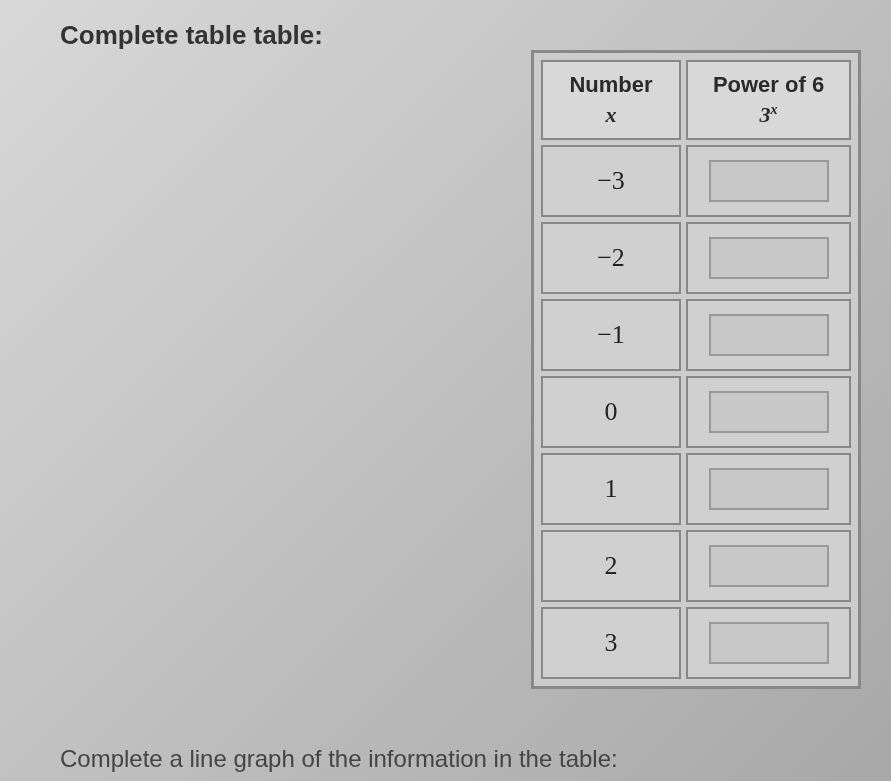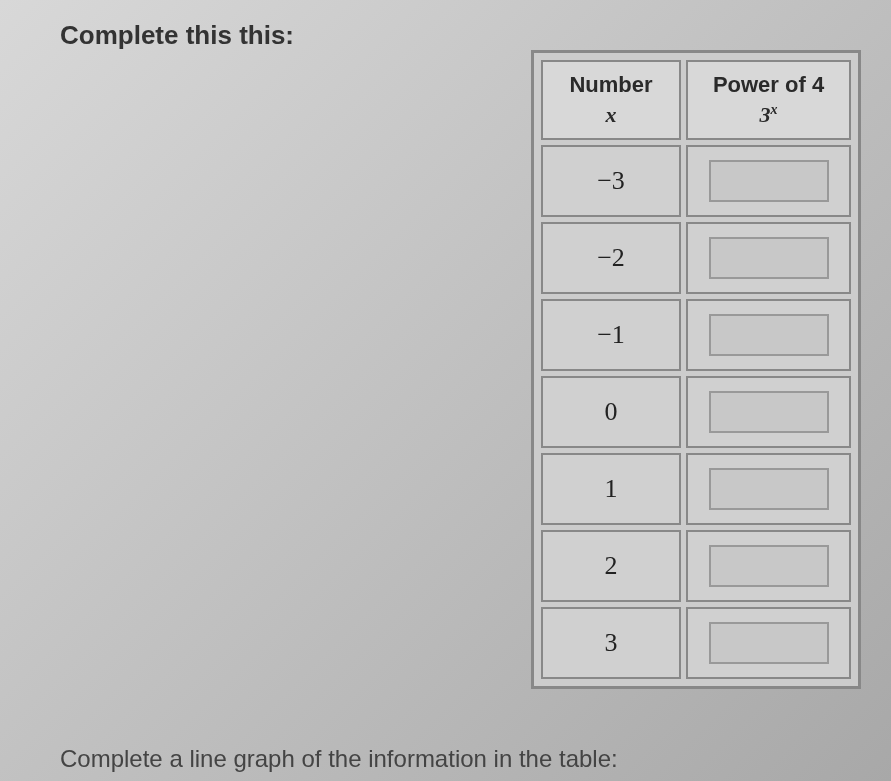--- a/index.html
+++ b/index.html
@@ -90,32 +90,32 @@
       bottom: 8px;
       left: 60px;
       font-size: 24px;
       color: #444;
       font-weight: 500;
     }
   </style>
 </head>
 <body>
 
-<div class="prompt-text">Complete this this:</div>
+<div class="prompt-text">Complete table table:</div>
 
 <div class="table-container">
   <table>
     <thead>
       <tr>
         <th>
           <span class="header-label">Number</span>
           <span class="header-symbol">x</span>
         </th>
         <th>
-          <span class="header-label">Power of 4</span>
+          <span class="header-label">Power of 6</span>
           <span class="header-symbol"><span>3</span><sup>x</sup></span>
         </th>
       </tr>
     </thead>
     <tbody>
       <tr>
         <td class="number-cell">−3</td>
         <td class="input-cell">
           <input type="text" class="answer-input" value="" style="">
         </td>

